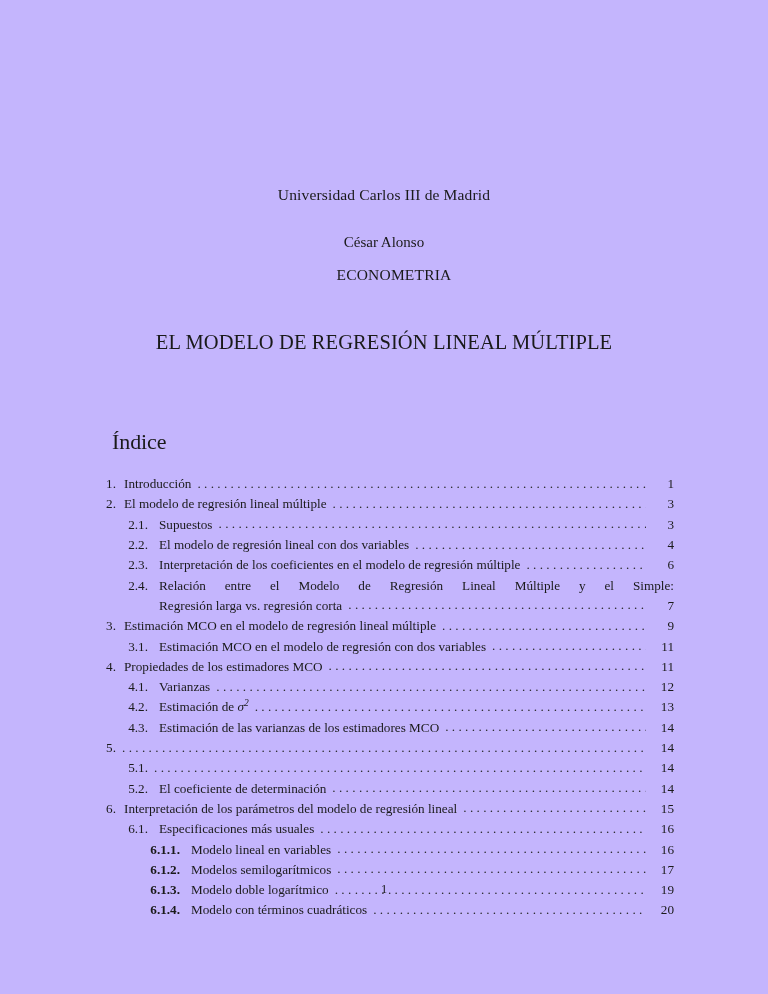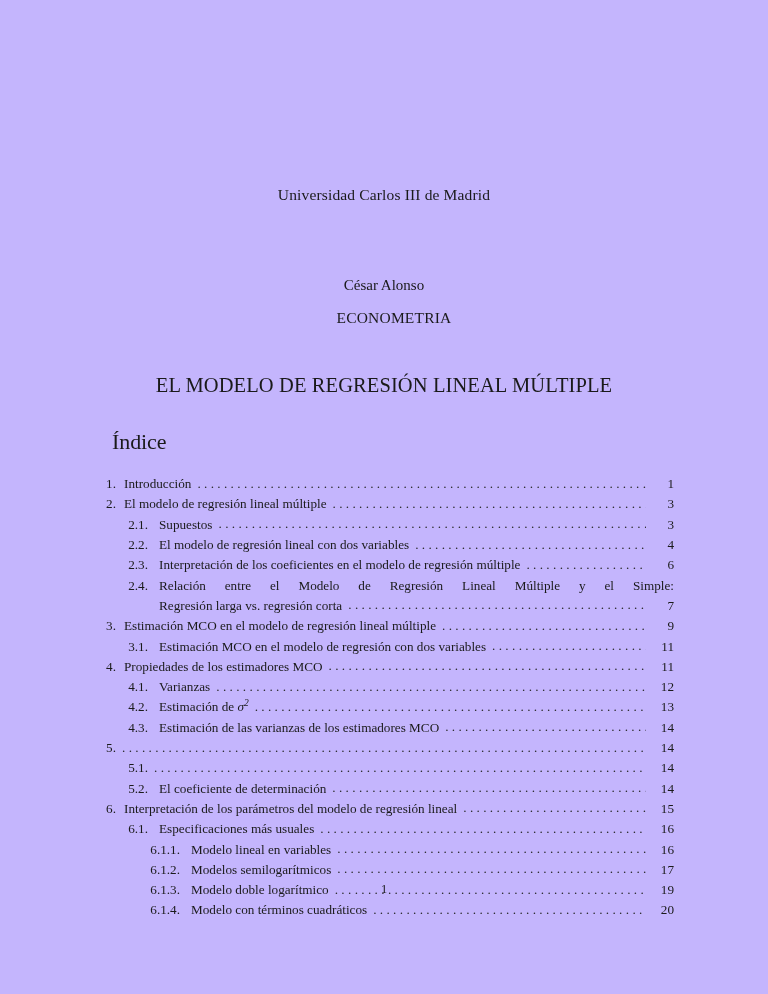--- a/index.html
+++ b/index.html
@@ -30,21 +30,21 @@
     top: 186px;
     text-align: center;
   }
   .institution {
     font-size: 15.5px;
     letter-spacing: 0.15px;
     line-height: 1.2;
   }
   .author {
     font-size: 15px;
-    margin-top: 71px;
+    margin-top: 28px;
     line-height: 1.2;
   }
   .course {
     font-size: 15.5px;
     margin-top: 15px;
     line-height: 1.2;
     letter-spacing: 0.2px;
     margin-left: 20px;
   }
   .doc-title {
@@ -110,21 +110,21 @@
     white-space: nowrap;
   }
 
   
   .lvl1 > .toc-num { width: 20px; }
   .lvl1 > .toc-label { padding-left: 8px; }
 
   .lvl2 > .toc-num { width: 52px; }
   .lvl2 > .toc-label { padding-left: 11px; }
 
-  .lvl3 > .toc-num { width: 84px; }
+  .lvl3 > .toc-num { width: 84px; font-weight: bold; }
   .lvl3 > .toc-label { padding-left: 11px; }
 
   
   .toc-row.wrap {
     display: block;
   }
   .wrap-line1 {
     display: flex;
     align-items: baseline;
   }

